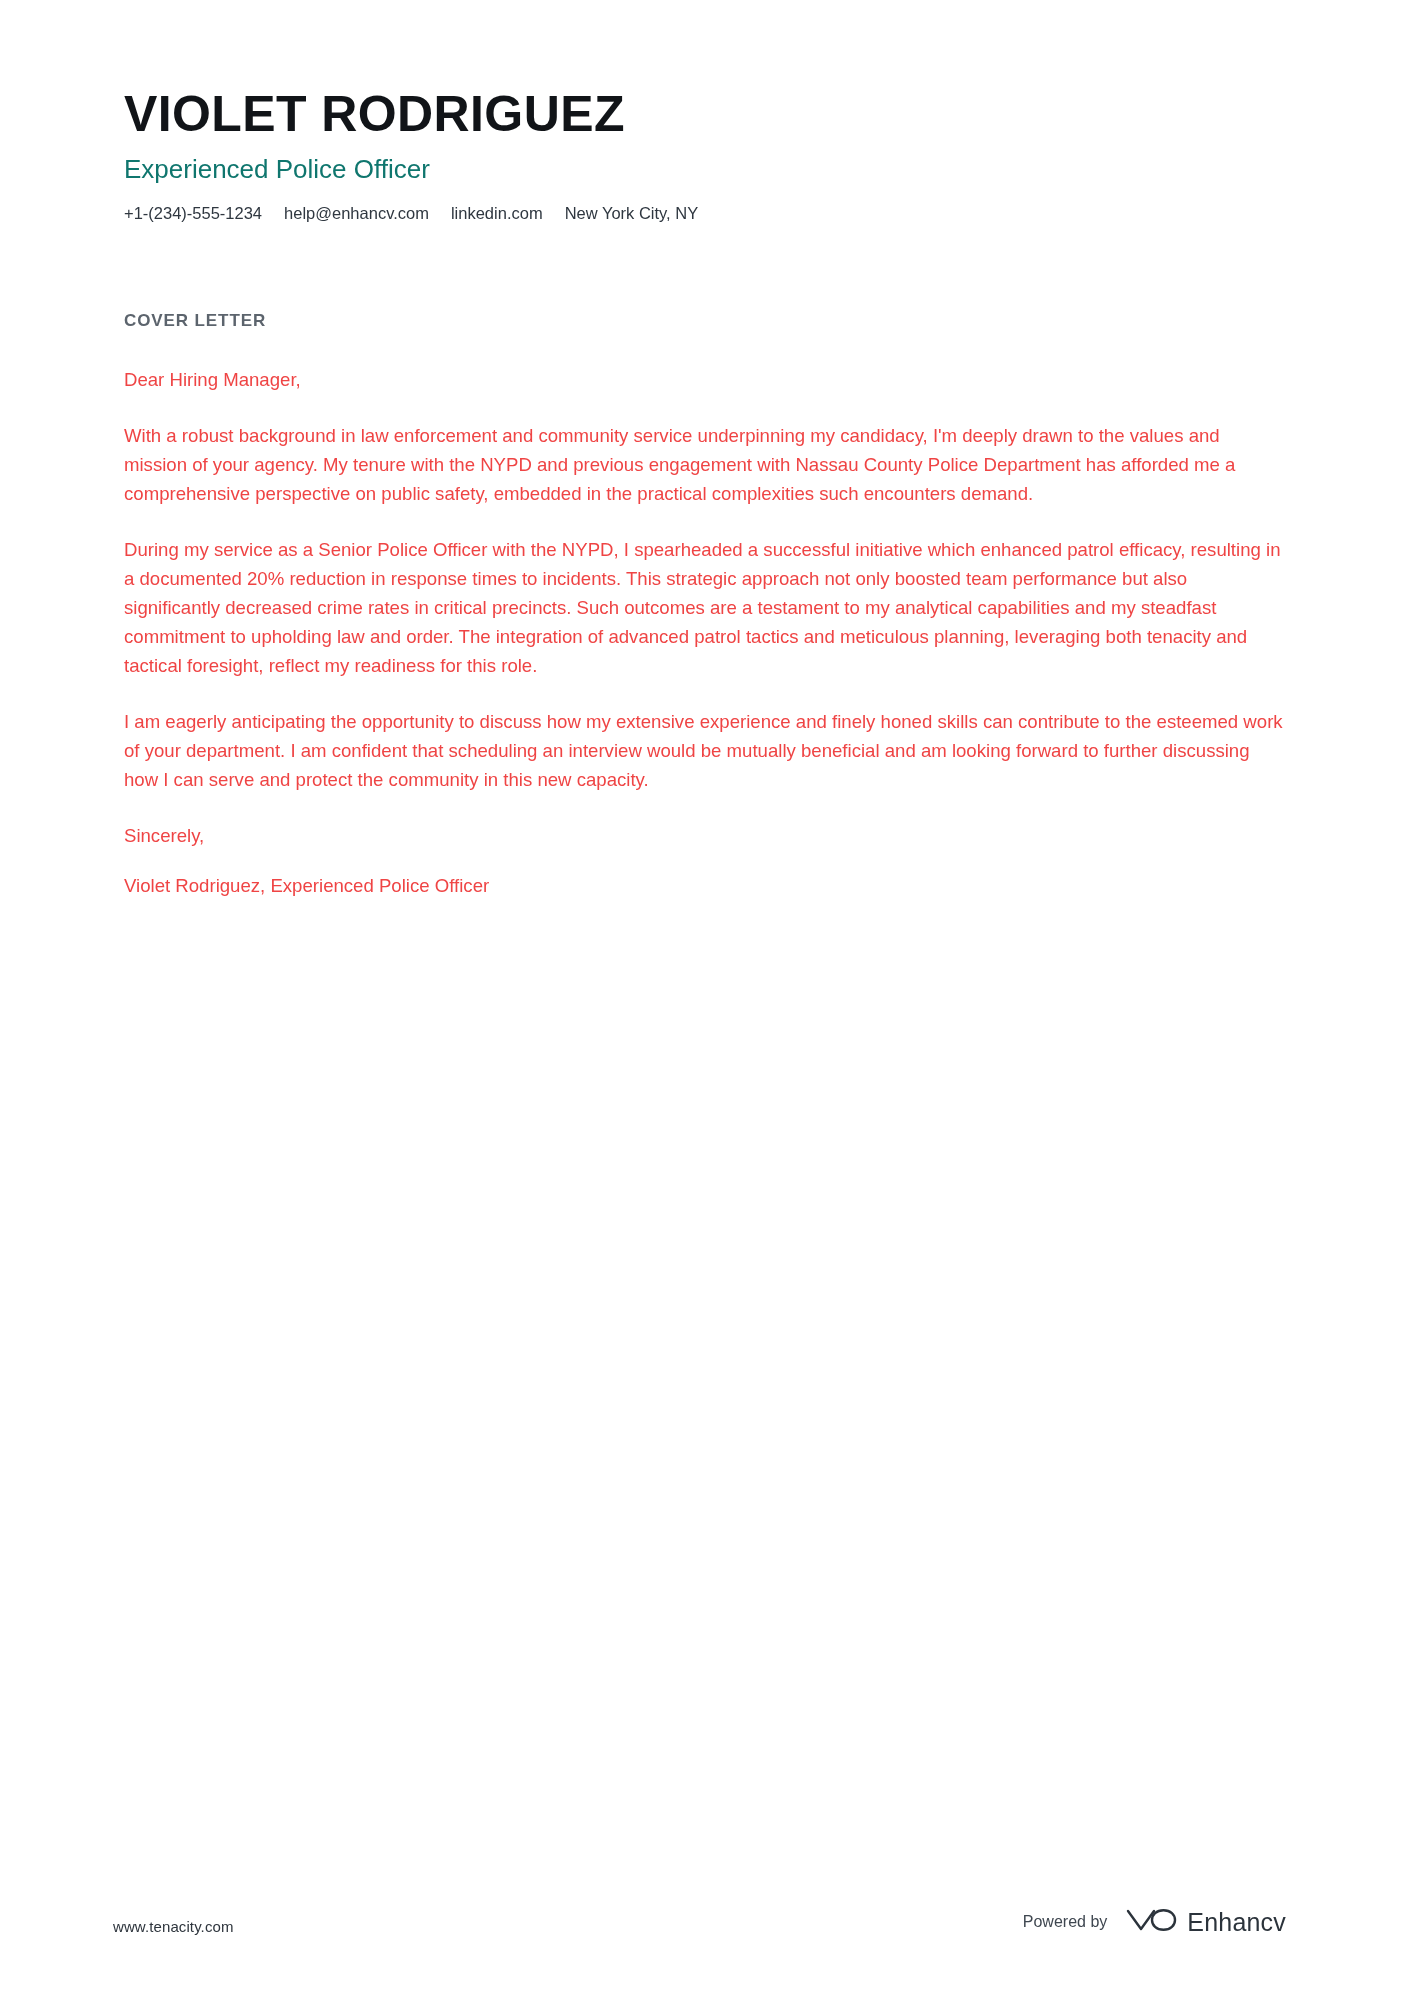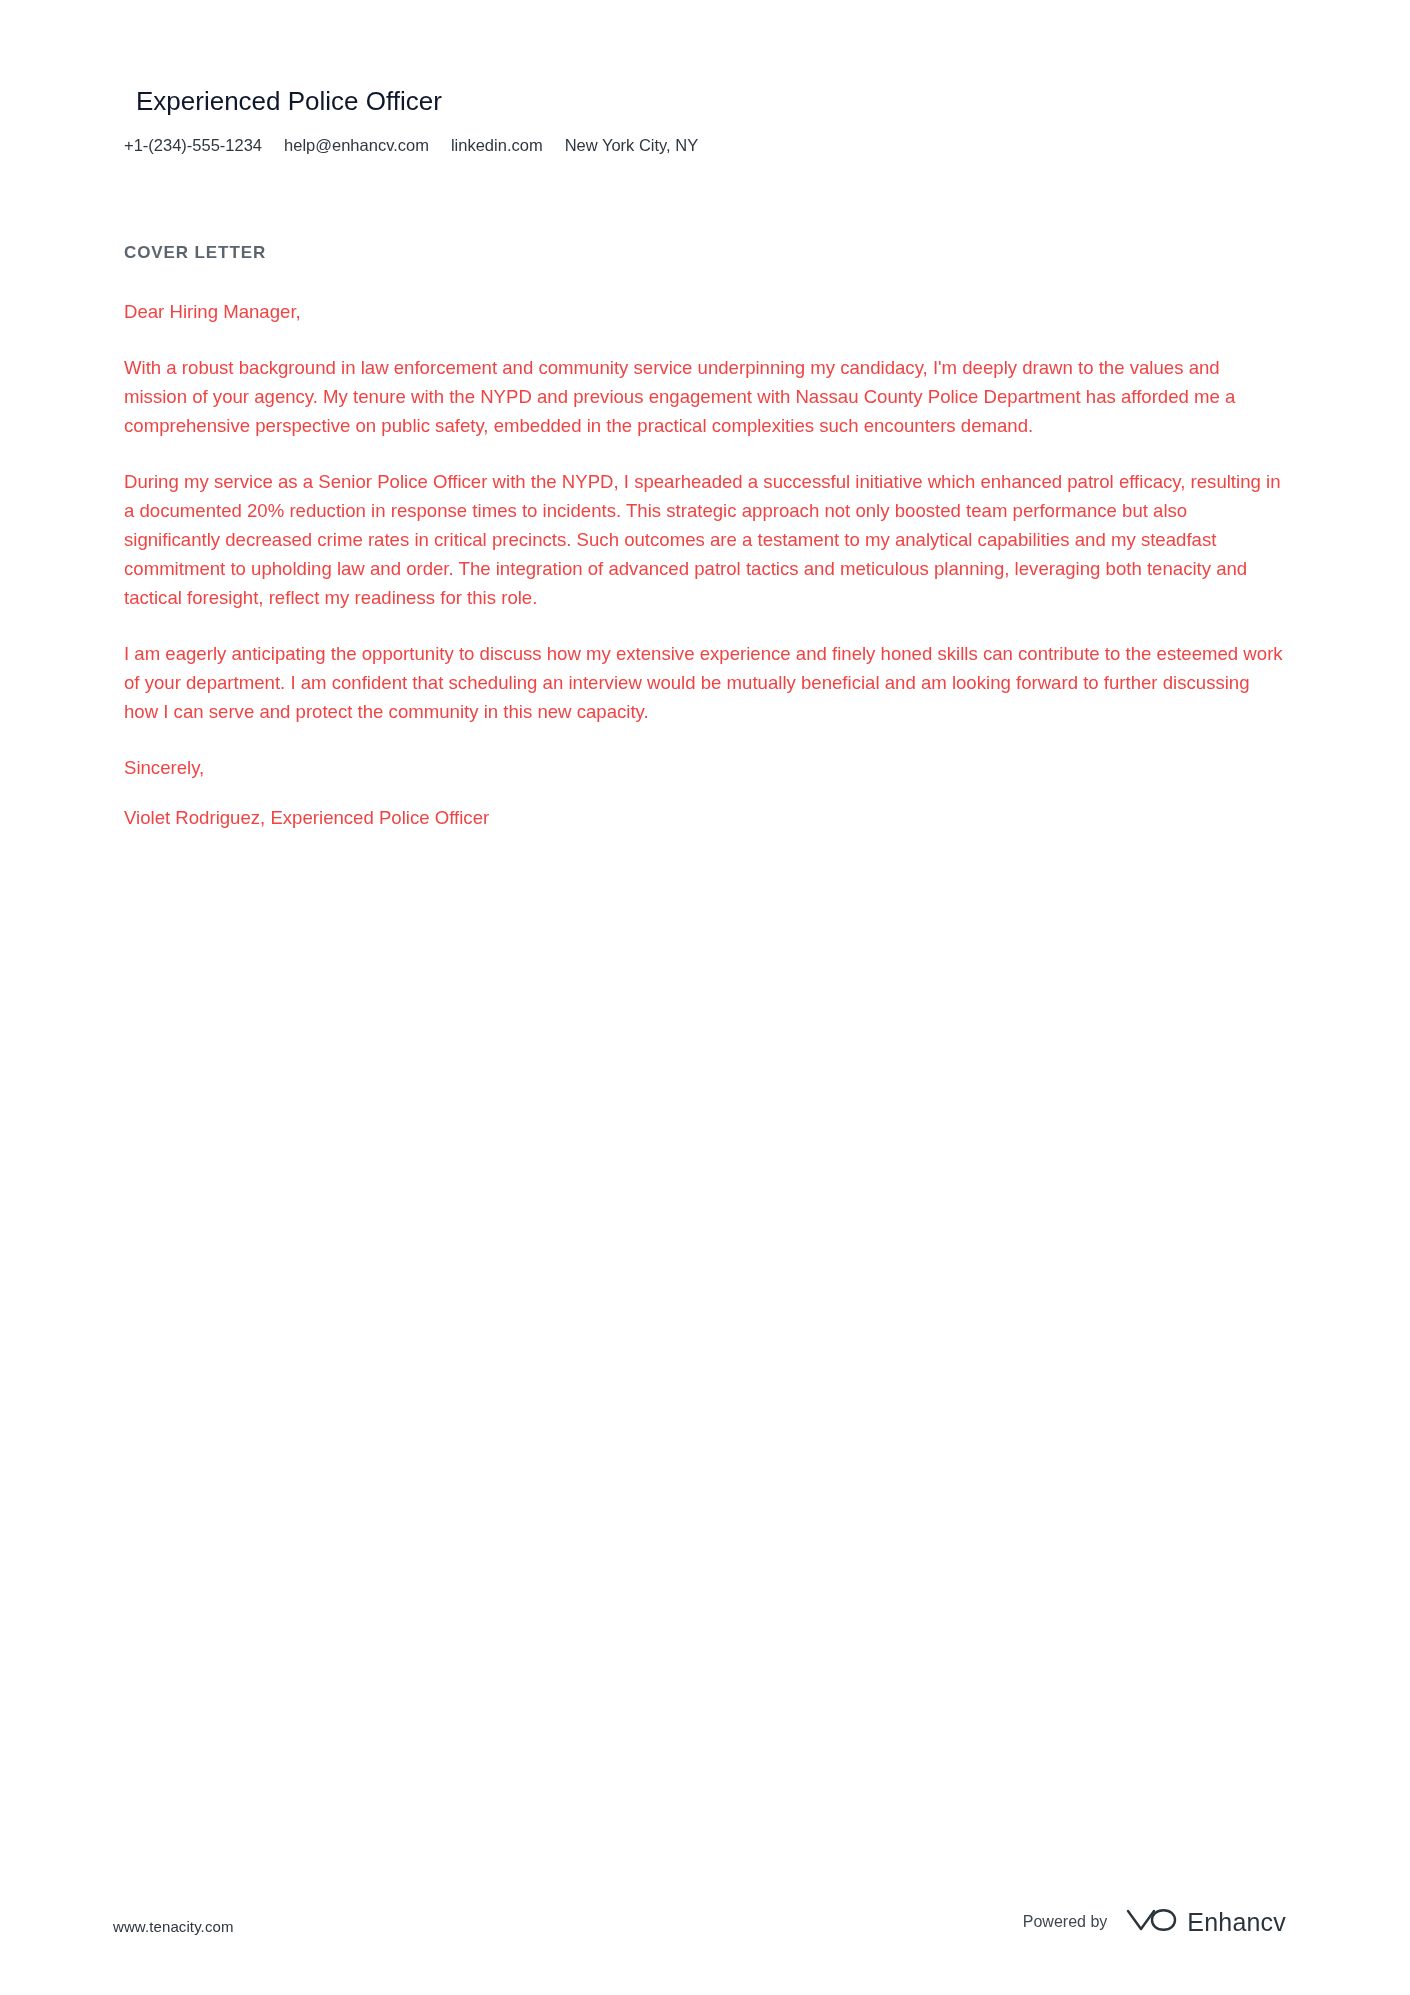--- a/index.html
+++ b/index.html
@@ -32,23 +32,23 @@
     font-weight: 700;
     letter-spacing: 0.4px;
     color: #111418;
     line-height: 1.12;
     margin: 0 0 12px 0;
     font-family: "Liberation Sans", sans-serif;
   }
   .job-title {
     font-size: 26px;
     font-weight: 400;
-    color: #0f172a;
+    color: #0f766e;
     line-height: 1.2;
-    margin: 0 0 18px 12px;
+    margin: 0 0 18px 0;
   }
   .contact-row {
     display: flex;
     flex-wrap: wrap;
     align-items: baseline;
     gap: 0;
     font-size: 16.5px;
     color: #2f3740;
     line-height: 1.3;
   }
@@ -122,20 +122,21 @@
   .brand-mark { display: block; }
 </style>
 </head>
 <body>
 
 <div class="page">
 
   <div class="content">
 
     <div>
+      <h1 class="name">VIOLET RODRIGUEZ</h1>
 
       <div class="job-title">Experienced Police Officer</div>
 
       <div class="contact-row">
         <span class="contact-item">+1-(234)-555-1234</span>
         <span class="contact-item">help@enhancv.com</span>
         <span class="contact-item">linkedin.com</span>
         <span class="contact-item">New York City, NY</span>
       </div>
     </div>

